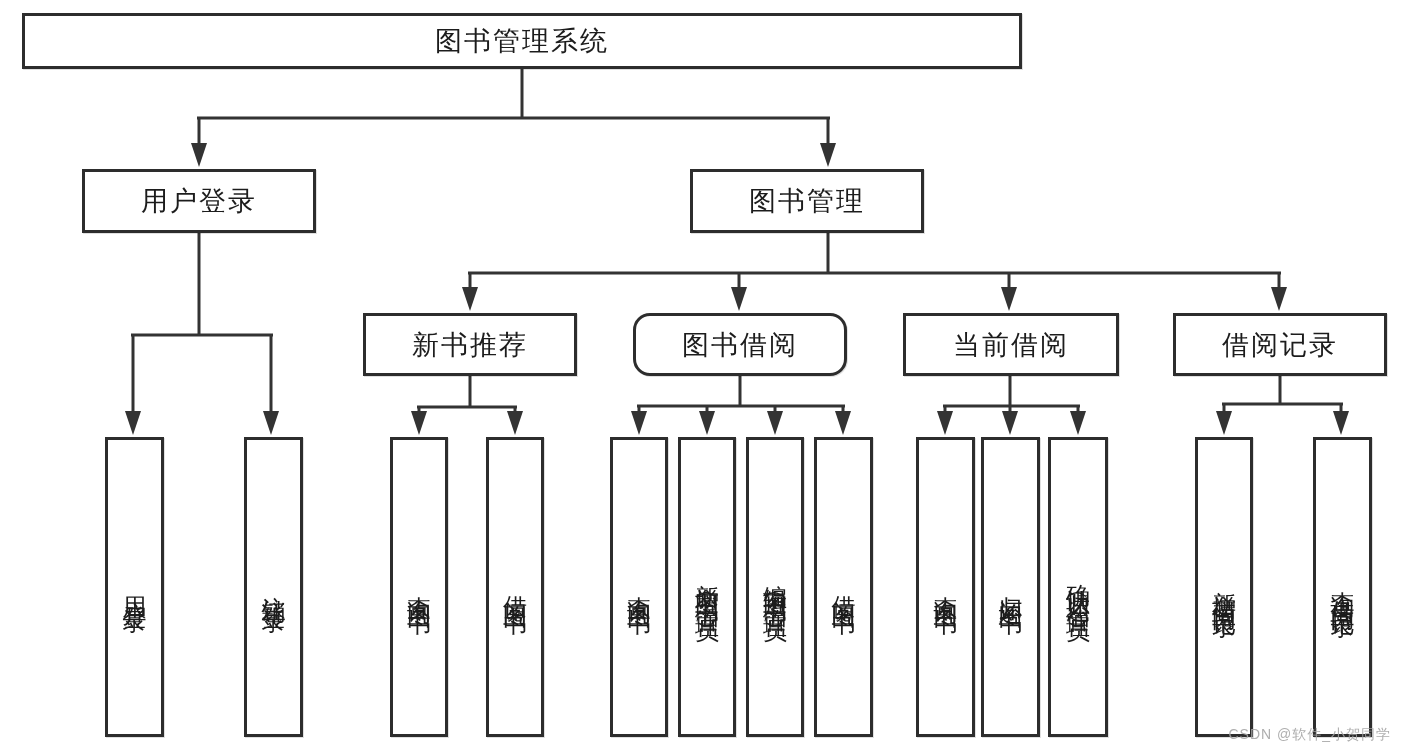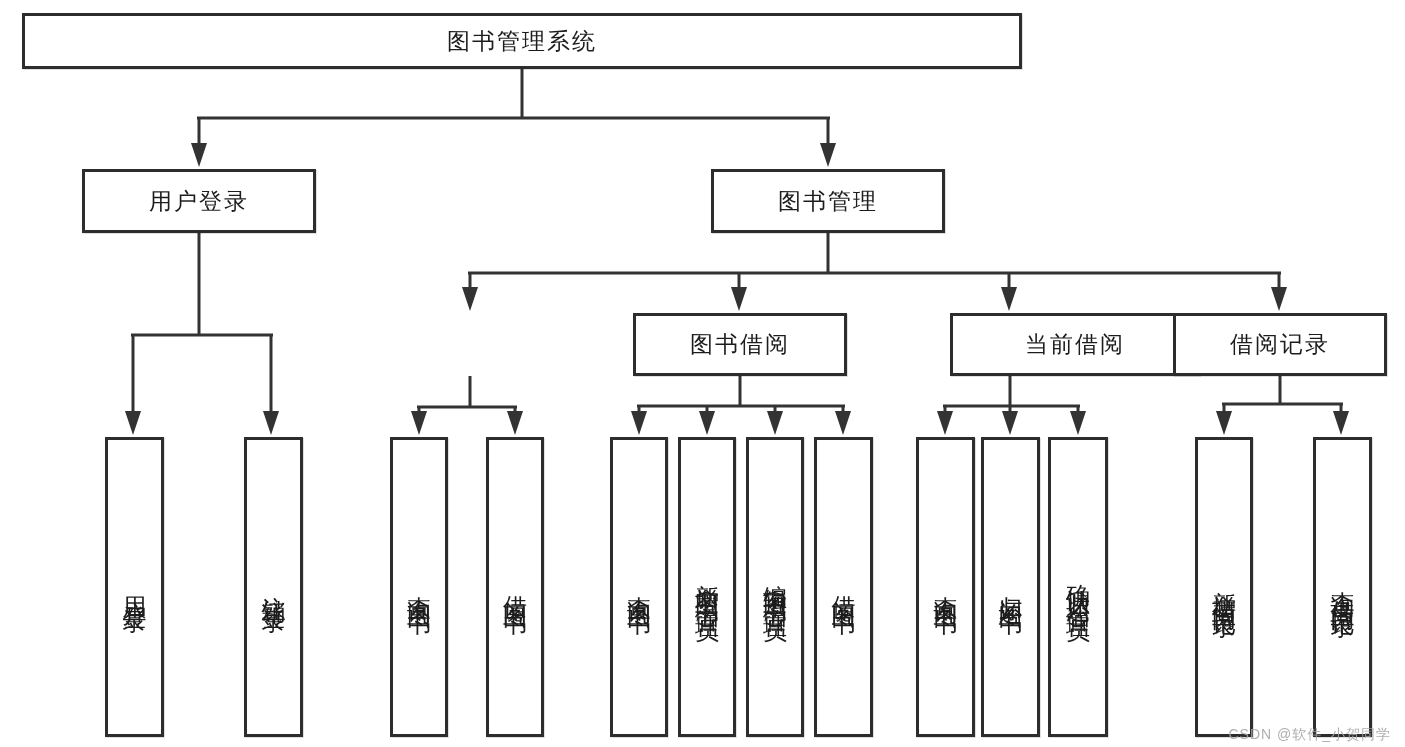--- a/index.html
+++ b/index.html
@@ -17,21 +17,21 @@
     position:absolute;
     box-sizing:border-box;
     border:3px solid #2d2d2d;
     background:#ffffff;
     display:flex;
     align-items:center;
     justify-content:center;
     color:#1c1c1c;
     box-shadow:1px 1px 0 rgba(0,0,0,0.12);
   }
-  .node.h span { font-size:23px; letter-spacing:2px; white-space:nowrap; }
+  .node.h span { font-size:27px; letter-spacing:2px; white-space:nowrap; }
   .node.leaf span {
     writing-mode:vertical-lr;
     text-orientation:mixed;
     font-size:24px;
     letter-spacing:5px;
     line-height:1;
   }
   .watermark {
     position:absolute;
     right:14px; bottom:3px;
@@ -123,28 +123,31 @@
     </g>
   </svg>
 
   <div class="node h" style="left:22px; top:13px; width:1000px; height:56px;">
     <span>图书管理系统</span>
   </div>
 
   <div class="node h" style="left:82px; top:169px; width:234px; height:64px;">
     <span>用户登录</span>
   </div>
-  <div class="node h" style="left:711px; top:169px; width:234px; height:64px;">
+  <div class="node h" style="left:690px; top:169px; width:234px; height:64px;">
     <span>图书管理</span>
   </div>
 
-  <div class="node h" style="left:633px; top:313px; width:214px; height:63px;">
+  <div class="node h" style="left:363px; top:313px; width:214px; height:63px;">
+    <span>新书推荐</span>
+  </div>
+  <div class="node h" style="left:633px; top:313px; width:214px; height:63px;border-radius:17px;">
     <span>图书借阅</span>
   </div>
-  <div class="node h" style="left:950px; top:313px; width:250px; height:63px;font-family:Liberation Serif, serif;">
+  <div class="node h" style="left:903px; top:313px; width:216px; height:63px;font-family:Liberation Serif, serif;">
     <span>当前借阅</span>
   </div>
   <div class="node h" style="left:1173px; top:313px; width:214px; height:63px;align-items:center;">
     <span>借阅记录</span>
   </div>
 
   <div class="node leaf" style="left:105px; top:437px; width:59px; height:300px;">
     <span>用户登录</span>
   </div>
   <div class="node leaf" style="left:244px; top:437px; width:59px; height:300px;">

